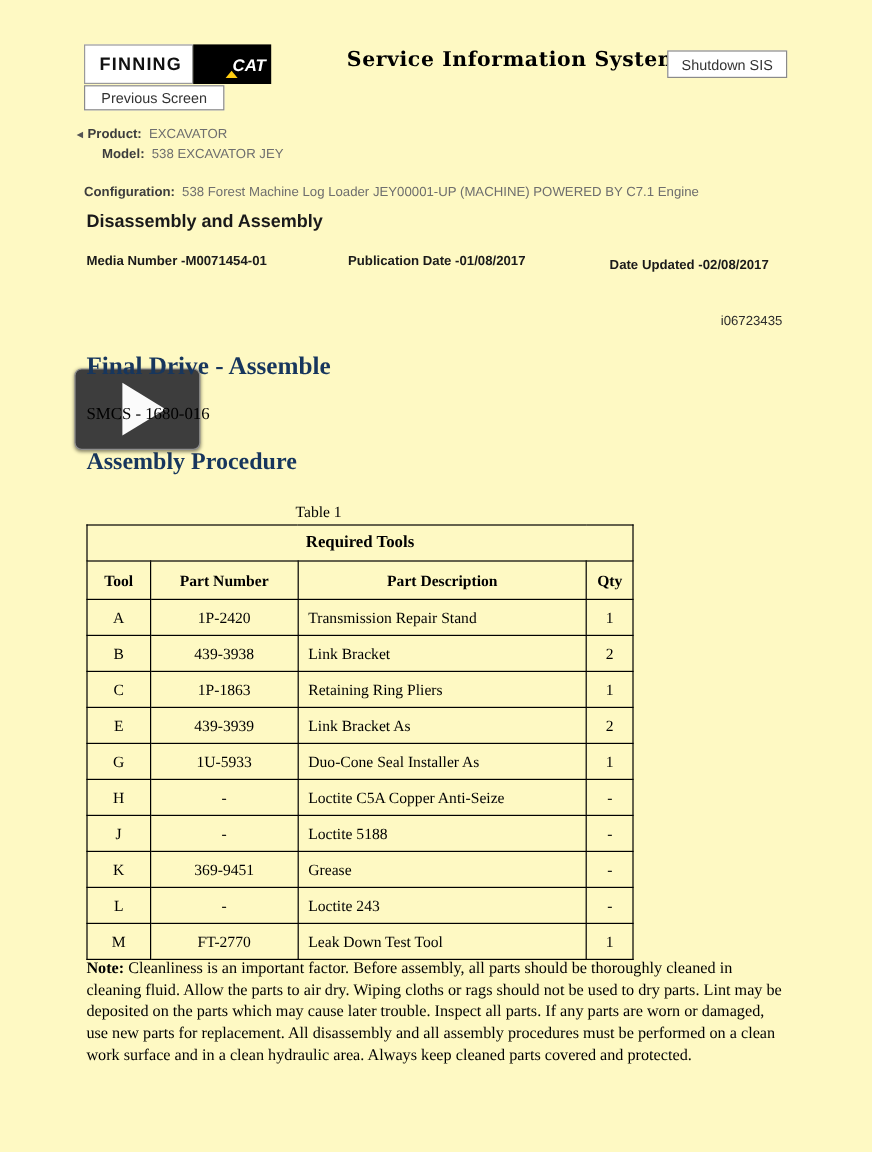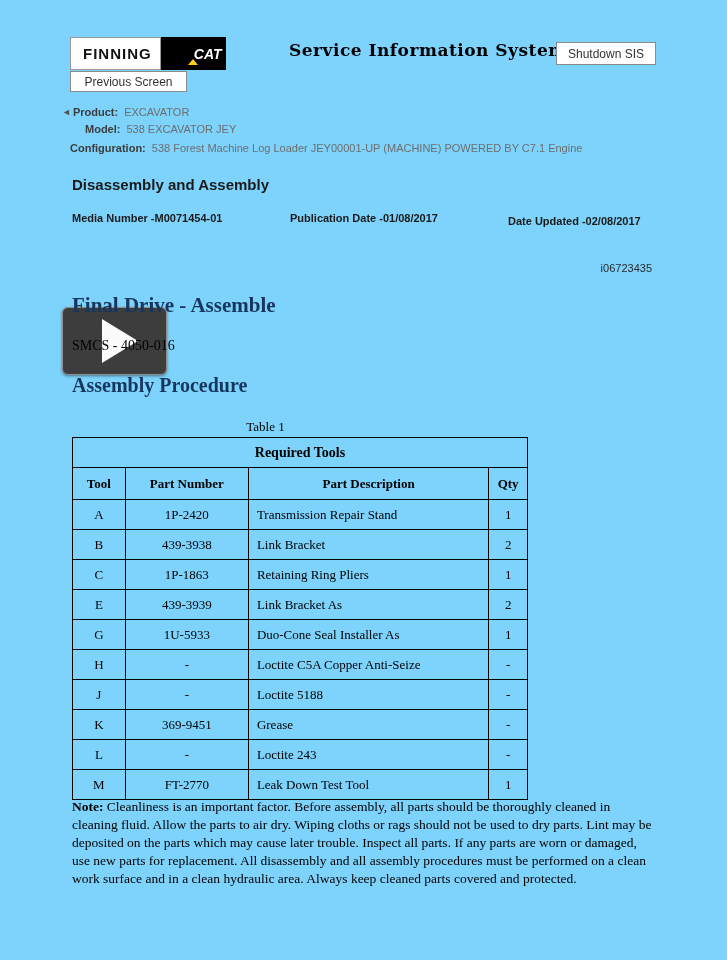--- a/index.html
+++ b/index.html
@@ -1,17 +1,17 @@
 <!DOCTYPE html>
 <html><head>
 <meta charset="utf-8">
 <style>
   html,body{margin:0;padding:0;background:#ffffff;}
   .page{
-    position:relative;width:727px;height:960px;background:#7dd3fc;
+    position:relative;width:727px;height:960px;background:#fef9c3;
     font-family:"Liberation Sans",sans-serif;overflow:hidden;
   }
   
   .logo-wrap{position:absolute;left:70px;top:37px;display:flex;align-items:stretch;height:33px;}
   .logo-finning{
     border:1px solid #9a9a9a;background:#fff;display:flex;align-items:center;
     padding:0 8px 0 12px;font-weight:bold;font-size:15px;letter-spacing:1px;color:#111;
     font-family:"Liberation Sans",sans-serif;
   }
   .logo-cat{
@@ -34,21 +34,21 @@
   .sys-title{
     position:absolute;left:289px;top:40px;font-family:"DejaVu Serif","Liberation Serif",serif;
     font-weight:bold;font-size:17px;color:#000;letter-spacing:0.5px;
   }
   
   .ctx{position:absolute;left:62px;top:106px;font-size:11px;color:#666;}
   .ctx-row{display:flex;align-items:flex-start;margin-bottom:4px;}
   .ctx-arrow{color:#555;font-size:9px;margin-right:2px;line-height:13px;}
   .ctx-label{font-weight:bold;color:#3d3d3d;margin-right:6px;white-space:nowrap;}
   .ctx-value{color:#6e6e6e;}
-  .ctx-row.cfg{margin-top:7px;margin-left:8px;}
+  .ctx-row.cfg{margin-top:19px;margin-left:8px;}
   .ctx-row.plain{margin-left:23px;}
   
   .doc-title{position:absolute;left:72px;top:176px;font-size:15px;font-weight:bold;color:#1a1a1a;}
   .doc-subtitle{position:absolute;left:72px;top:195px;font-size:13px;font-weight:bold;color:#1a1a1a;}
   .media-row{position:absolute;left:0;top:212px;width:727px;font-size:11px;font-weight:bold;color:#1a1a1a;}
   .media-number{position:absolute;left:72px;top:0;}
   .pub-date{position:absolute;left:290px;top:0;}
   .date-updated{position:absolute;left:508px;top:3px;}
   
   .info-id{position:absolute;right:75px;top:262px;font-size:11px;color:#2b2b2b;}
@@ -140,21 +140,21 @@
     <span class="pub-date">Publication Date -01/08/2017</span>
     <span class="date-updated">Date Updated -02/08/2017</span>
   </div>
 
   <div class="info-id">i06723435</div>
 
   <div class="video-overlay">
     <span class="play-icon"></span>
   </div>
   <div class="article-title">Final Drive - Assemble</div>
-  <div class="smcs">SMCS - 4050-016</div>
+  <div class="smcs">SMCS - 1680-016</div>
 
   <div class="section-heading">Assembly Procedure</div>
 
   <div class="table-caption">Table 1</div>
   <table class="tools">
     <colgroup>
         <col class="c0">
         <col class="c1">
         <col class="c2">
         <col class="c3">

